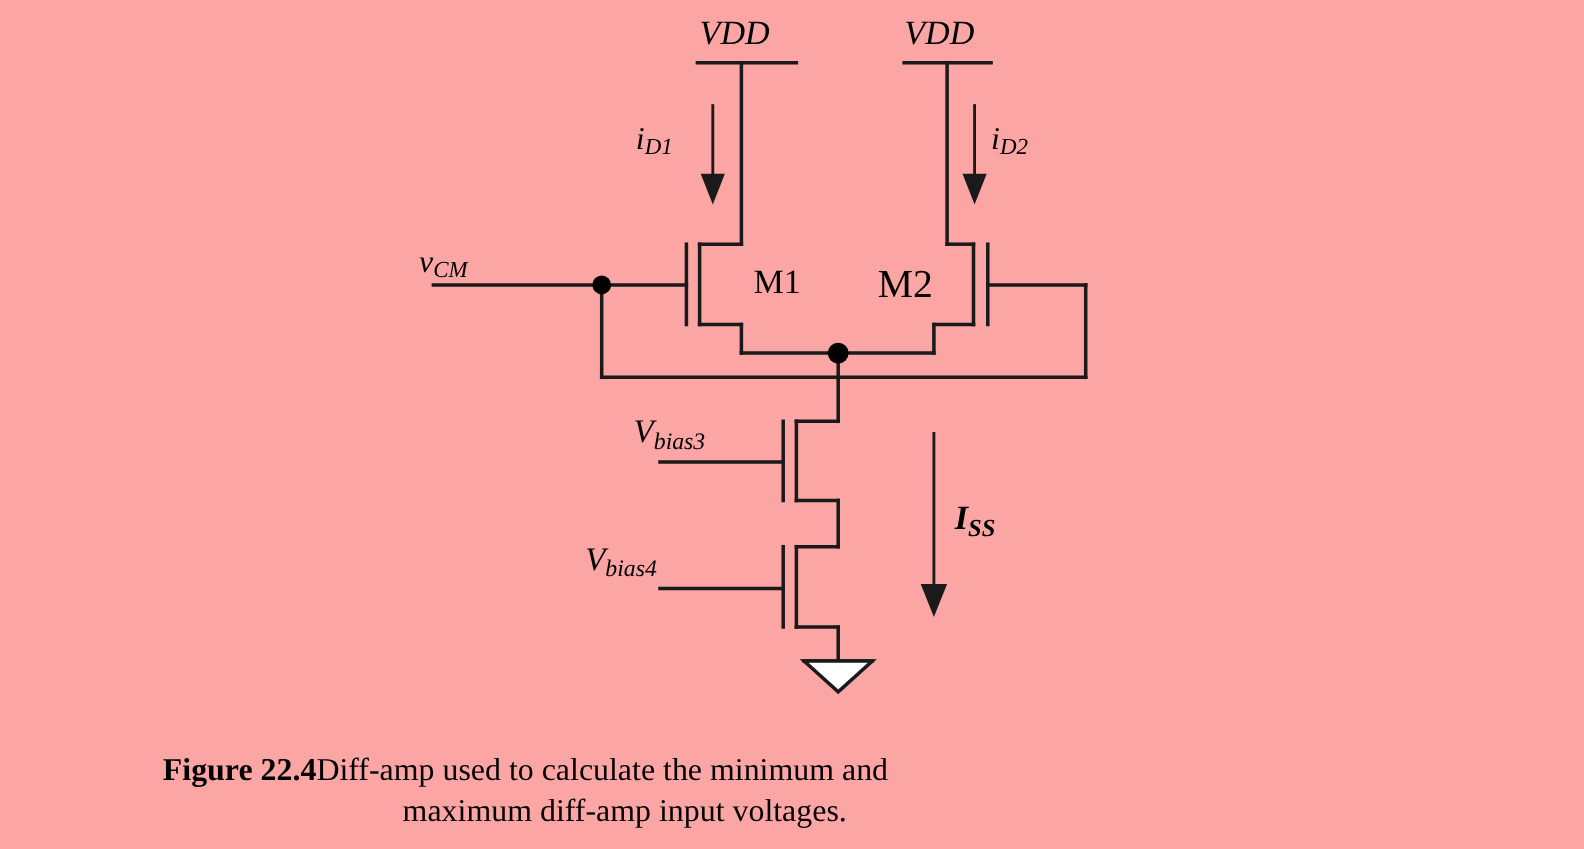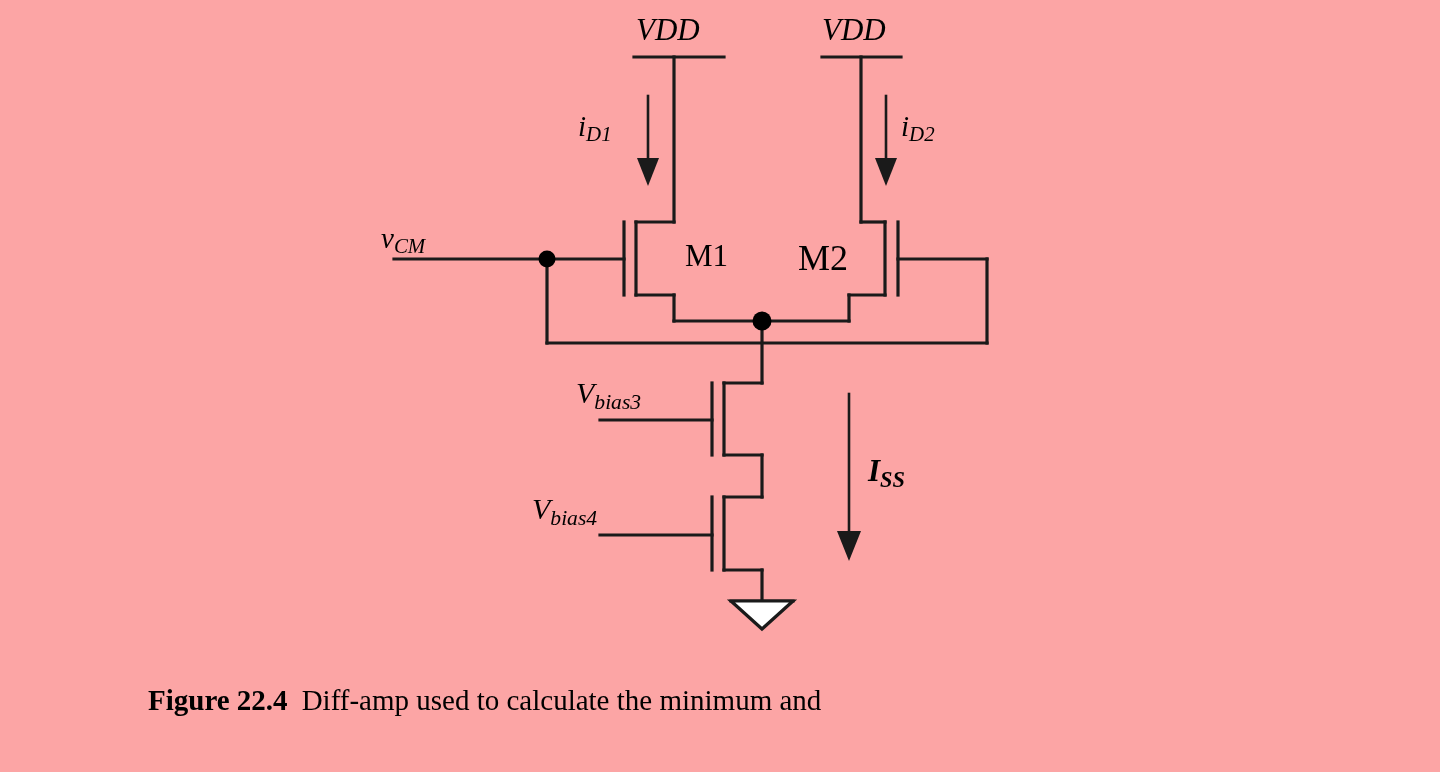--- a/index.html
+++ b/index.html
@@ -62,21 +62,20 @@
     position: absolute;
     left: 148px;
     top: 682px;
     width: 960px;
     font-size: 29px;
     line-height: 1.28;
     font-family: "Liberation Serif", "DejaVu Serif", serif;
   }
   #caption .figno {
     font-weight: bold;
-    margin-right: 14px;
   }
   #caption .captext {
     display: inline;
     margin-top: 19px;
   }
   #caption .capline2 {
     display: block;
     margin-left: 218px;
   }
 </style>
@@ -169,15 +168,16 @@
   <div class="lbl m2">M2</div>
 
   <div class="lbl vb3"><span class="italic">V</span><span class="sub">bias3</span></div>
 
   <div class="lbl vb4"><span class="italic">V</span><span class="sub">bias4</span></div>
 
   <div class="lbl iss"><span class="italic" style="font-weight:bold;">I</span><span class="sub" style="font-weight:bold;">SS</span></div>
 
   <div id="caption">
     <span class="figno">Figure 22.4</span><span class="captext">Diff-amp used to calculate the minimum and</span>
+    <span class="capline2">maximum diff-amp input voltages.</span>
   </div>
 
 </div>
 
 </body></html>

